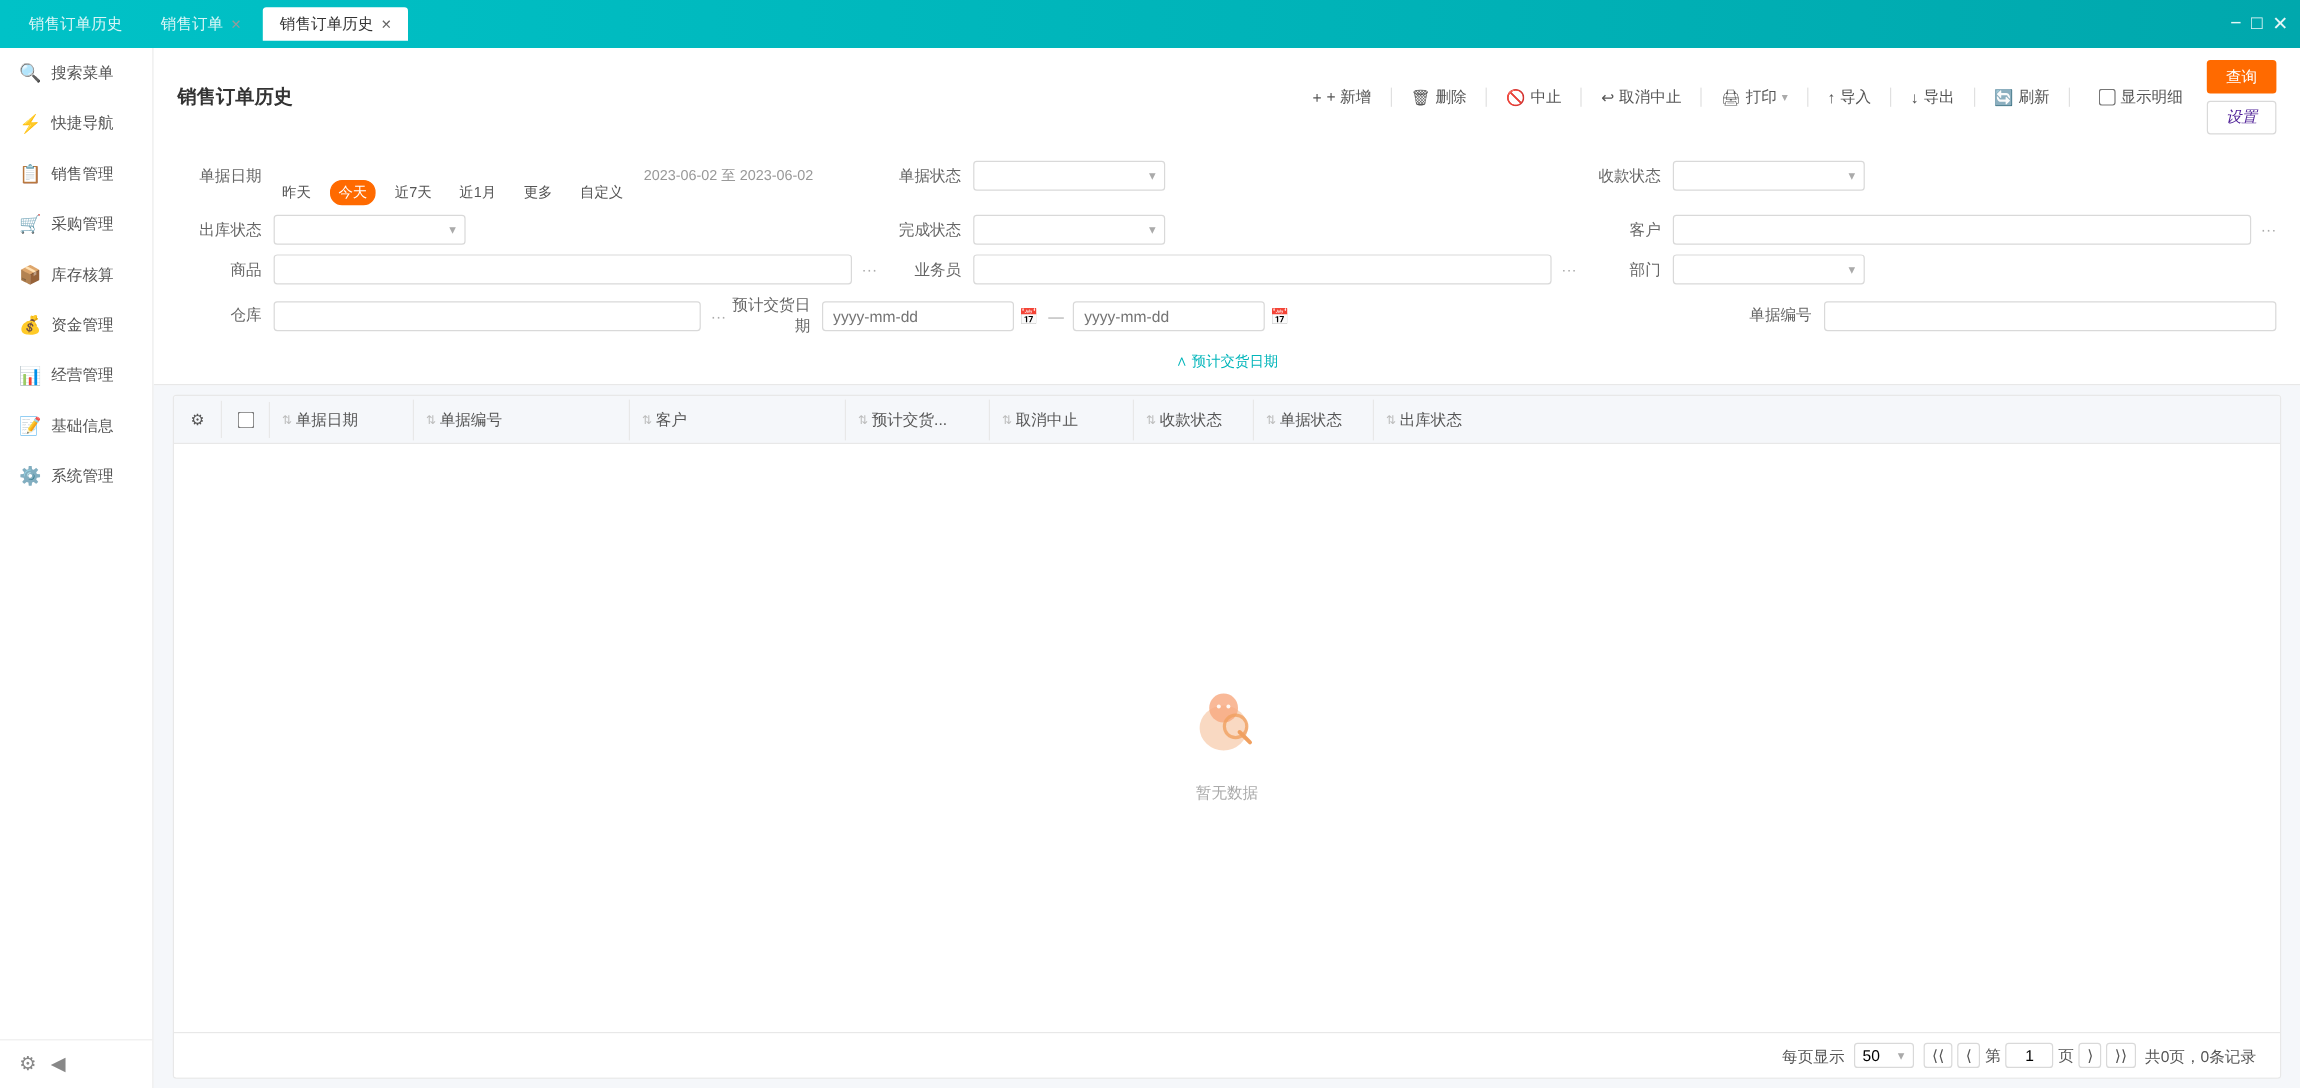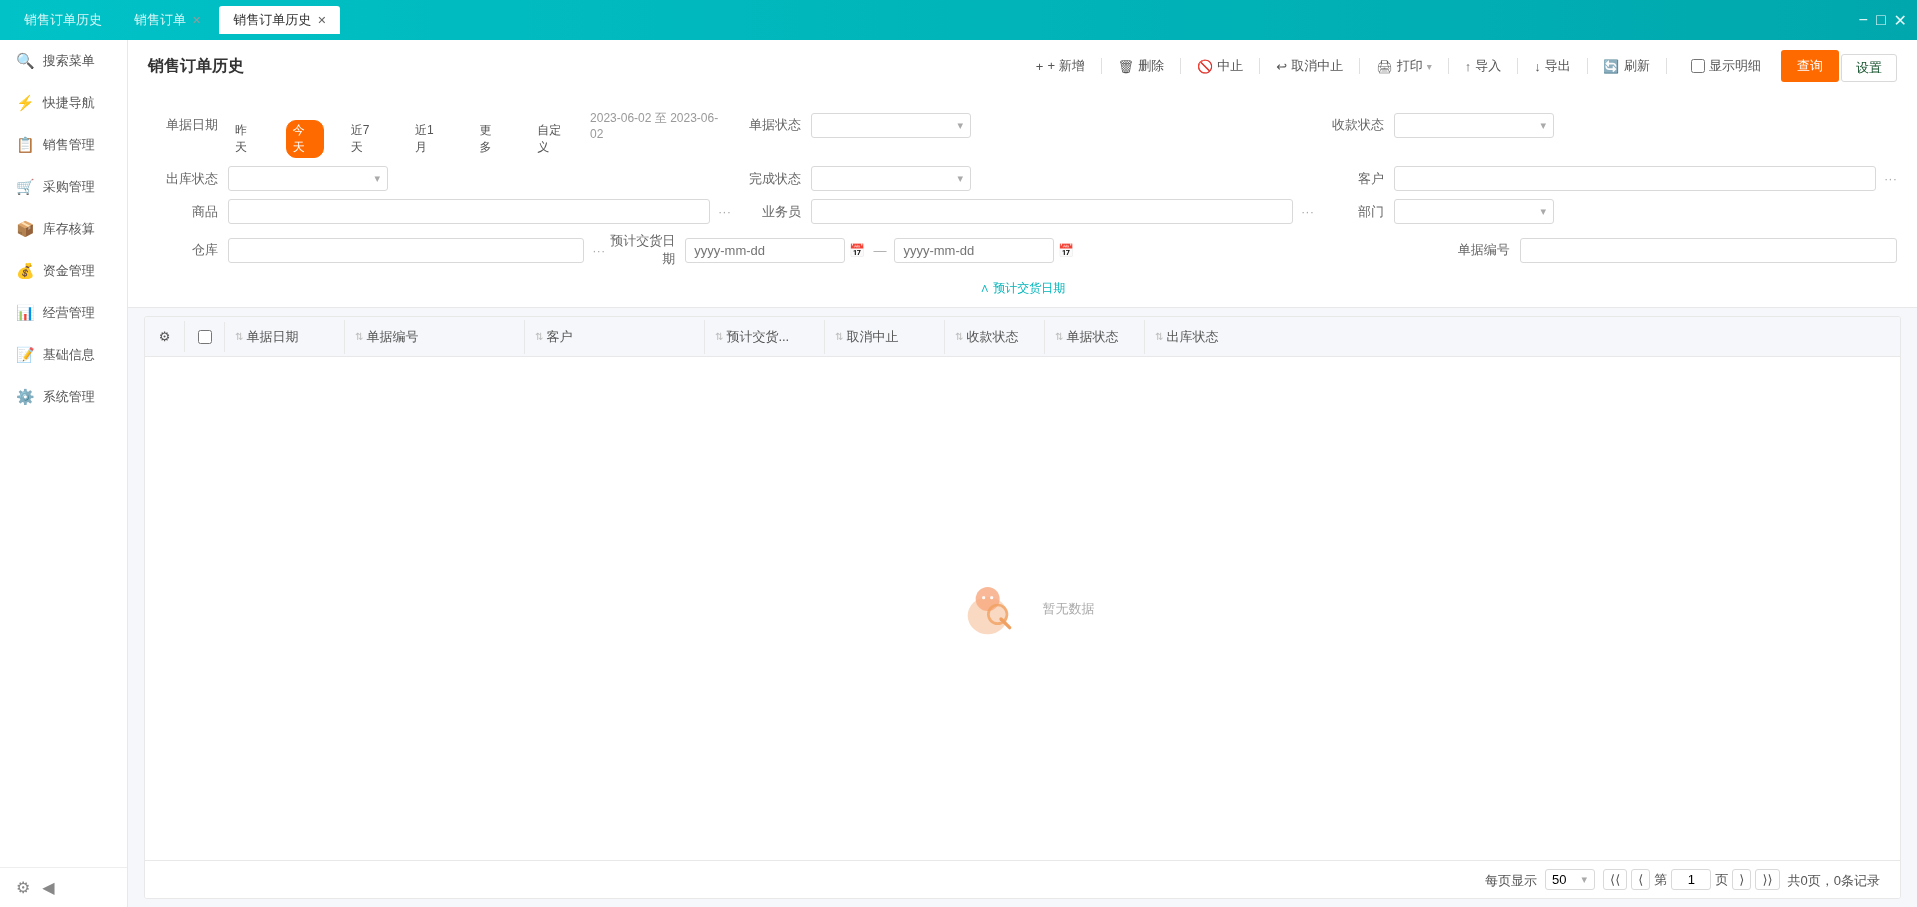--- a/index.html
+++ b/index.html
@@ -139,27 +139,28 @@
       background: #ff6a00;
       color: #fff;
       border: none;
       border-radius: 3px;
       padding: 5px 16px;
       cursor: pointer;
       font-size: 13px;
     }
     .btn-setting {
       background: #fff;
-      color: #14532d;
+      color: #4c1d95;
       border: 1px solid #d9d9d9;
       border-radius: 3px;
       padding: 4px 14px;
       cursor: pointer;
       font-size: 13px;
       margin-top: 4px;
+      font-style: italic;
     }
 
     
     .filter-area {
       background: #fff;
       padding: 8px 20px;
       flex-shrink: 0;
     }
     .filter-row {
       display: flex;
@@ -177,21 +178,21 @@
     }
     .filter-value {
       display: flex;
       align-items: center;
       gap: 6px;
       flex: 1;
     }
     .date-shortcuts {
       display: flex;
       align-items: center;
-      gap: 20px;
+      gap: 9px;
       margin-top: 28px;
     }
     .date-btn {
       padding: 1px 6px;
       border-radius: 10px;
       font-size: 12px;
       cursor: pointer;
       color: #555;
       border: 1px solid transparent;
     }
@@ -297,21 +298,21 @@
 
     .table-body {
       flex: 1;
       display: flex;
       flex-direction: column;
       align-items: center;
       justify-content: center;
     }
     .empty-state {
       display: flex;
-      flex-direction: row;
+      flex-direction: column;
       align-items: center;
       gap: 12px;
       padding: 40px;
     }
     .empty-icon {
       width: 80px;
       height: 80px;
     }
     .empty-text {
       color: #aaa;
@@ -485,21 +486,21 @@
           <div class="divider-v"></div>
           <div class="toolbar-btn">
             <span>🔄</span>
             <span>刷新</span>
           </div>
           <div class="divider-v"></div>
           <div class="display-toggle">
             <input type="checkbox" class="checkbox-input" style="">
             <span>显示明细</span>
           </div>
-          <div style="display:flex;flex-direction:row;gap:2px;margin-left:8px;">
+          <div style="display:flex;flex-direction:column;gap:2px;margin-left:8px;">
             <button class="btn-search">查询</button>
             <button class="btn-setting">设置</button>
           </div>
         </div>
       </div>
 
       <div class="filter-area" style="padding:0;">
 
         <div class="filter-row">
           <span class="filter-label">单据日期</span>

